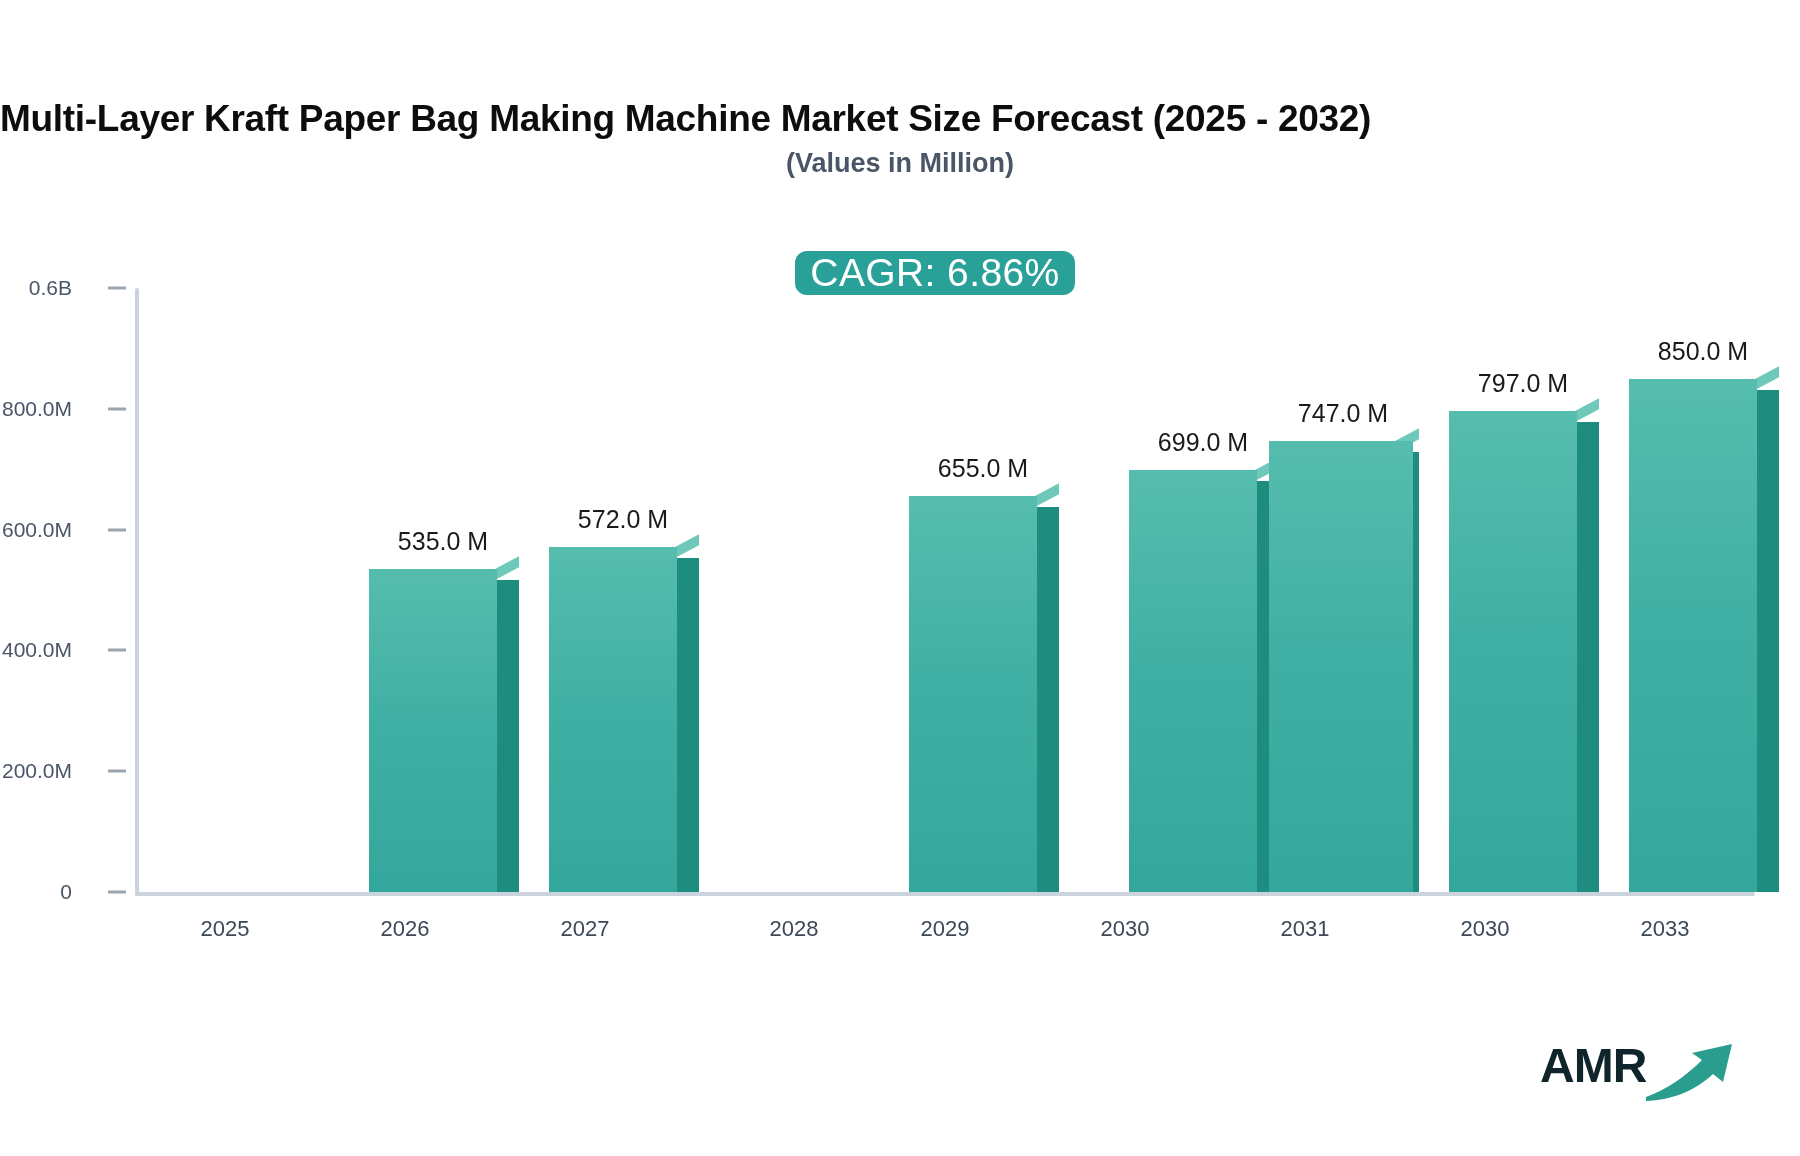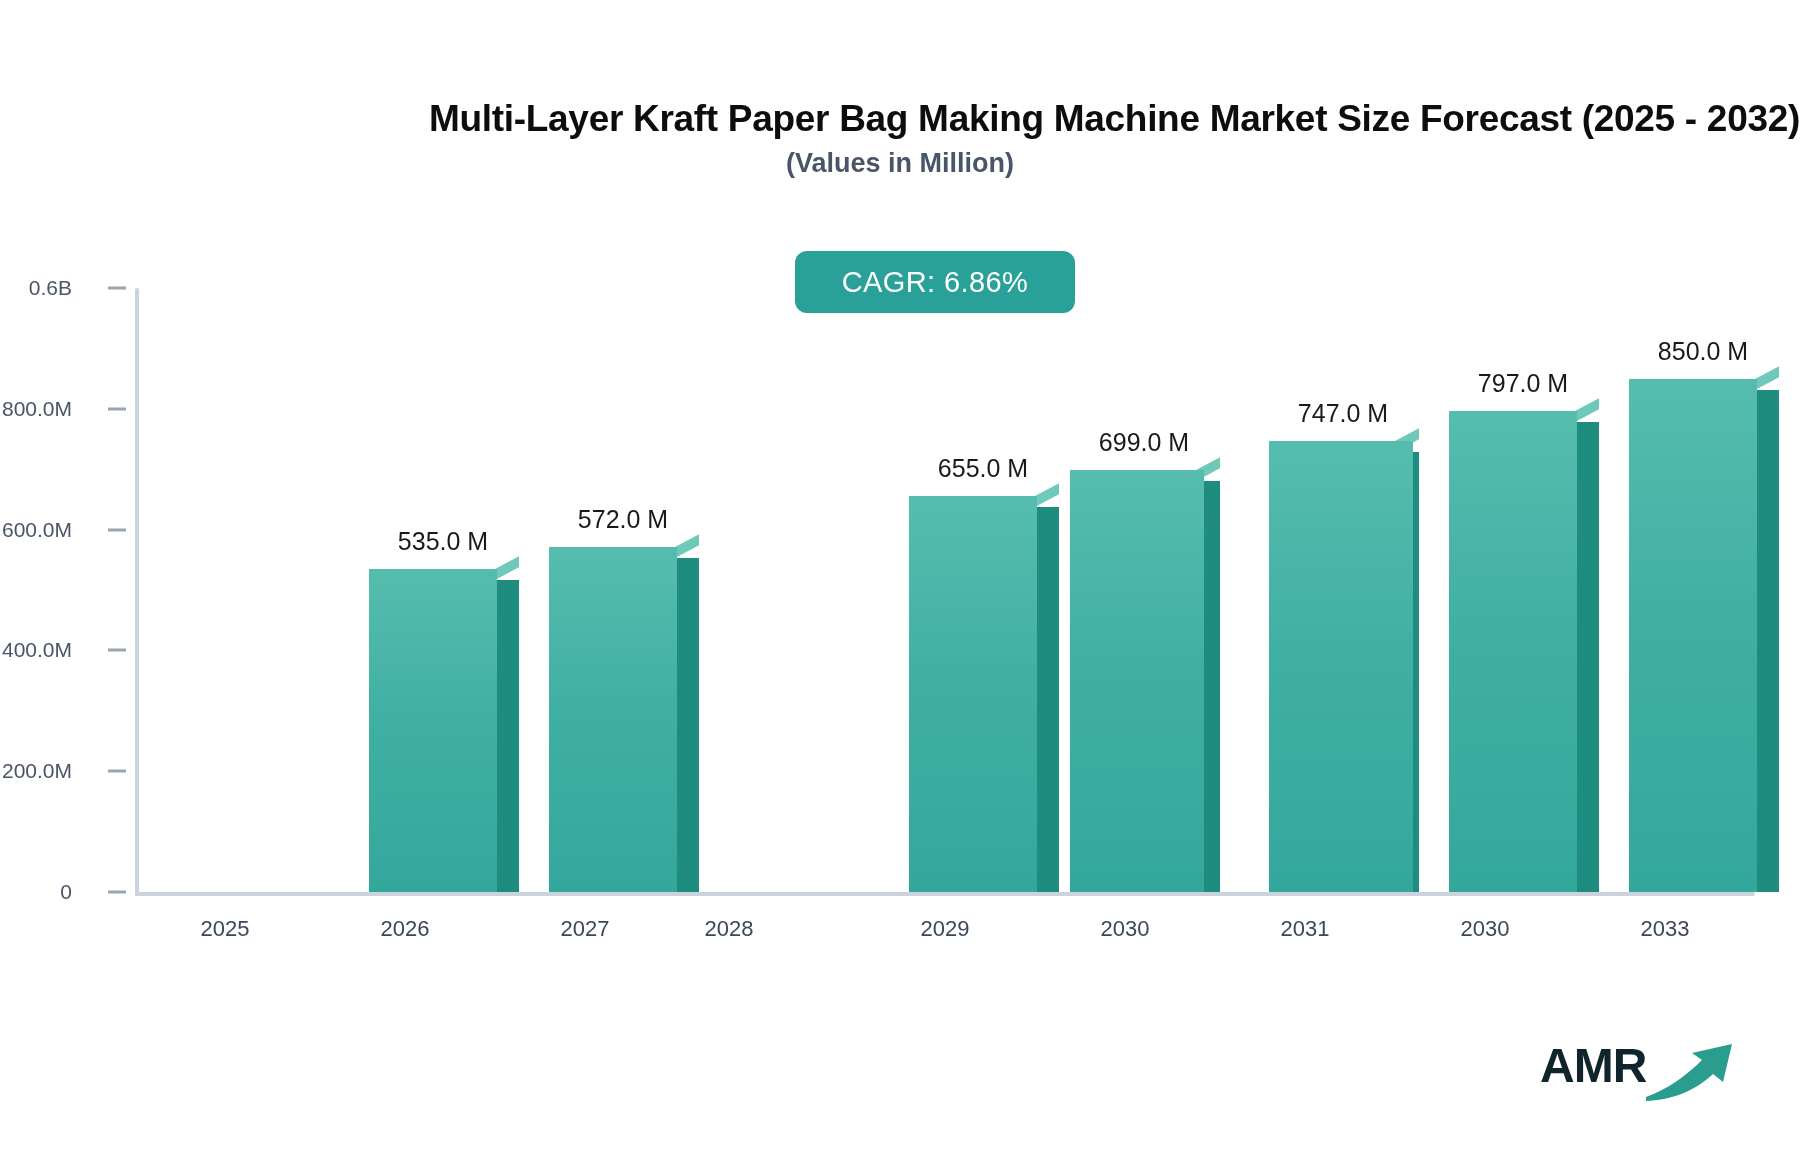--- a/index.html
+++ b/index.html
@@ -19,21 +19,21 @@
     position: absolute;
     inset: 0;
   }
 
   
   .title {
     position: absolute;
     top: 98px;
     left: 0;
     width: 1800px;
-    text-align: right;
+    text-align: left;
     font-size: 37px;
     font-weight: bold;
     color: #0d0d0d;
     letter-spacing: -0.3px;
     white-space: nowrap;
   }
   .subtitle {
     position: absolute;
     top: 148px;
     left: 0;
@@ -43,25 +43,25 @@
     font-weight: bold;
     color: #4a5568;
   }
 
   
   .cagr-badge {
     position: absolute;
     top: 251px;
     left: 795px;
     width: 280px;
-    height: 62px;
+    height: 44px;
     border-radius: 12px;
     background: #2aa198;
     color: #ffffff;
-    font-size: 29px;
+    font-size: 39px;
     font-weight: normal;
     display: flex;
     align-items: center;
     justify-content: center;
     letter-spacing: 0.4px;
     box-sizing: border-box;
     text-align: right;
   }
 
   
@@ -208,21 +208,21 @@
           <div class="bar-top" style="left: 126px; bottom: 334.488px; width: 24px; transform: skewY(-28deg); transform-origin: left bottom;"></div>
           <div class="bar-front" style="height: 345.488px;"></div>
           <div class="bar-label" style="bottom: 358.488px; left: 74px;">572.0 M</div>
         </div>
         <div class="bar-group" style="left: 740px; width: 128px; height: 395.62px;">
           <div class="bar-side" style="left: 128px; height: 384.62px;"></div>
           <div class="bar-top" style="left: 126px; bottom: 384.62px; width: 24px; transform: skewY(-28deg); transform-origin: left bottom;"></div>
           <div class="bar-front" style="height: 395.62px;"></div>
           <div class="bar-label" style="bottom: 408.62px; left: 74px;">655.0 M</div>
         </div>
-        <div class="bar-group" style="left: 901px; width: 128px; height: 458px; padding-left: 6px;">
+        <div class="bar-group" style="left: 960px; width: 128px; height: 458px;">
           <div class="bar-side" style="left: 128px; height: 411.196px;"></div>
           <div class="bar-top" style="left: 126px; bottom: 411.196px; width: 24px; transform: skewY(-28deg); transform-origin: left bottom;"></div>
           <div class="bar-front" style="height: 422.196px;"></div>
           <div class="bar-label" style="bottom: 435.196px; left: 74px;">699.0 M</div>
         </div>
         <div class="bar-group" style="left: 1100px; width: 144px; height: 451.188px;">
           <div class="bar-side" style="left: 128px; height: 440.188px;"></div>
           <div class="bar-top" style="left: 126px; bottom: 440.188px; width: 24px; transform: skewY(-28deg); transform-origin: left bottom;"></div>
           <div class="bar-front" style="height: 451.188px;"></div>
           <div class="bar-label" style="bottom: 464.188px; left: 74px;">747.0 M</div>
@@ -253,21 +253,21 @@
       <div class="y-tick-mark" style="top: 529.6px;"></div>
       <div class="y-tick-label" style="top: 408.8px;">800.0M</div>
       <div class="y-tick-mark" style="top: 408.8px;"></div>
       <div class="y-tick-label" style="top: 288px;">0.6B</div>
       <div class="y-tick-mark" style="top: 288px;"></div>
     </div>
   <div id="x-ticks">
       <div class="x-tick-label" style="left: 225px;">2025</div>
       <div class="x-tick-label" style="left: 405px;">2026</div>
       <div class="x-tick-label" style="left: 585px;">2027</div>
-      <div class="x-tick-label" style="left: 729px;">2028</div>
+      <div class="x-tick-label" style="left: 794px;">2028</div>
       <div class="x-tick-label" style="left: 945px;">2029</div>
       <div class="x-tick-label" style="left: 1125px;">2030</div>
       <div class="x-tick-label" style="left: 1305px;">2031</div>
       <div class="x-tick-label" style="left: 1485px;">2030</div>
       <div class="x-tick-label" style="left: 1665px;">2033</div>
     </div>
 
   <div class="amr-logo">
     <div class="amr-text">AMR</div>
     <svg class="amr-arrow" width="92" height="62" viewBox="0 0 92 62">

